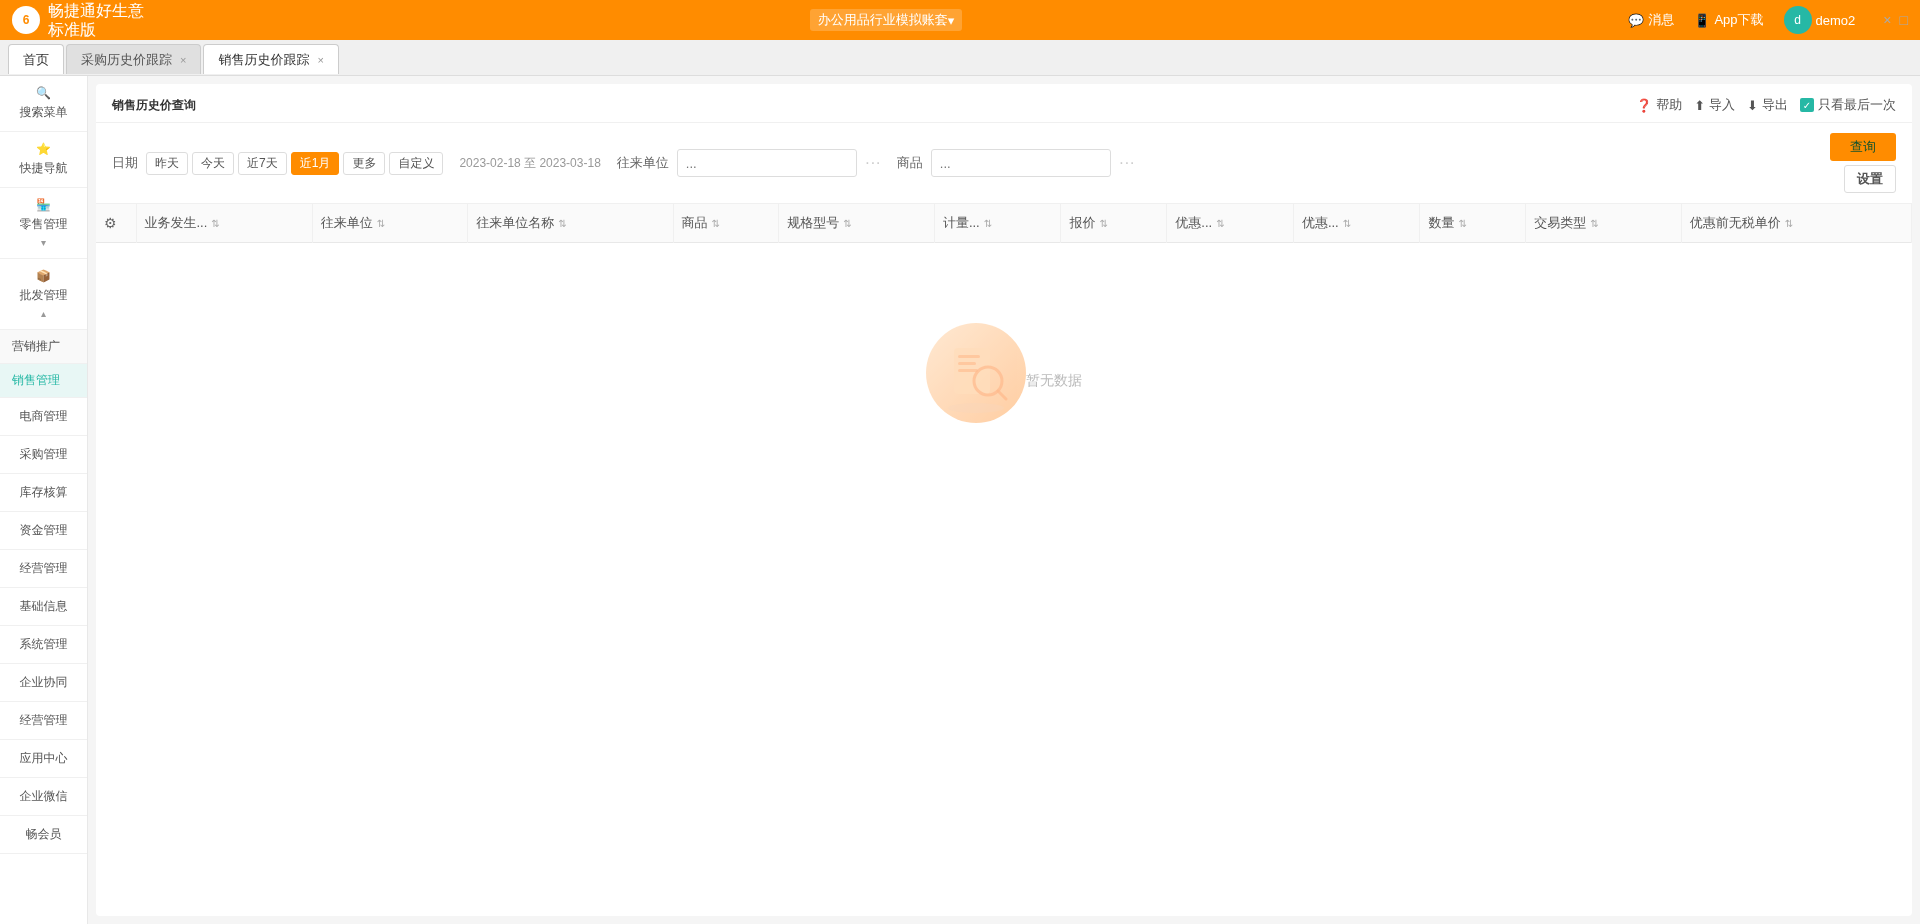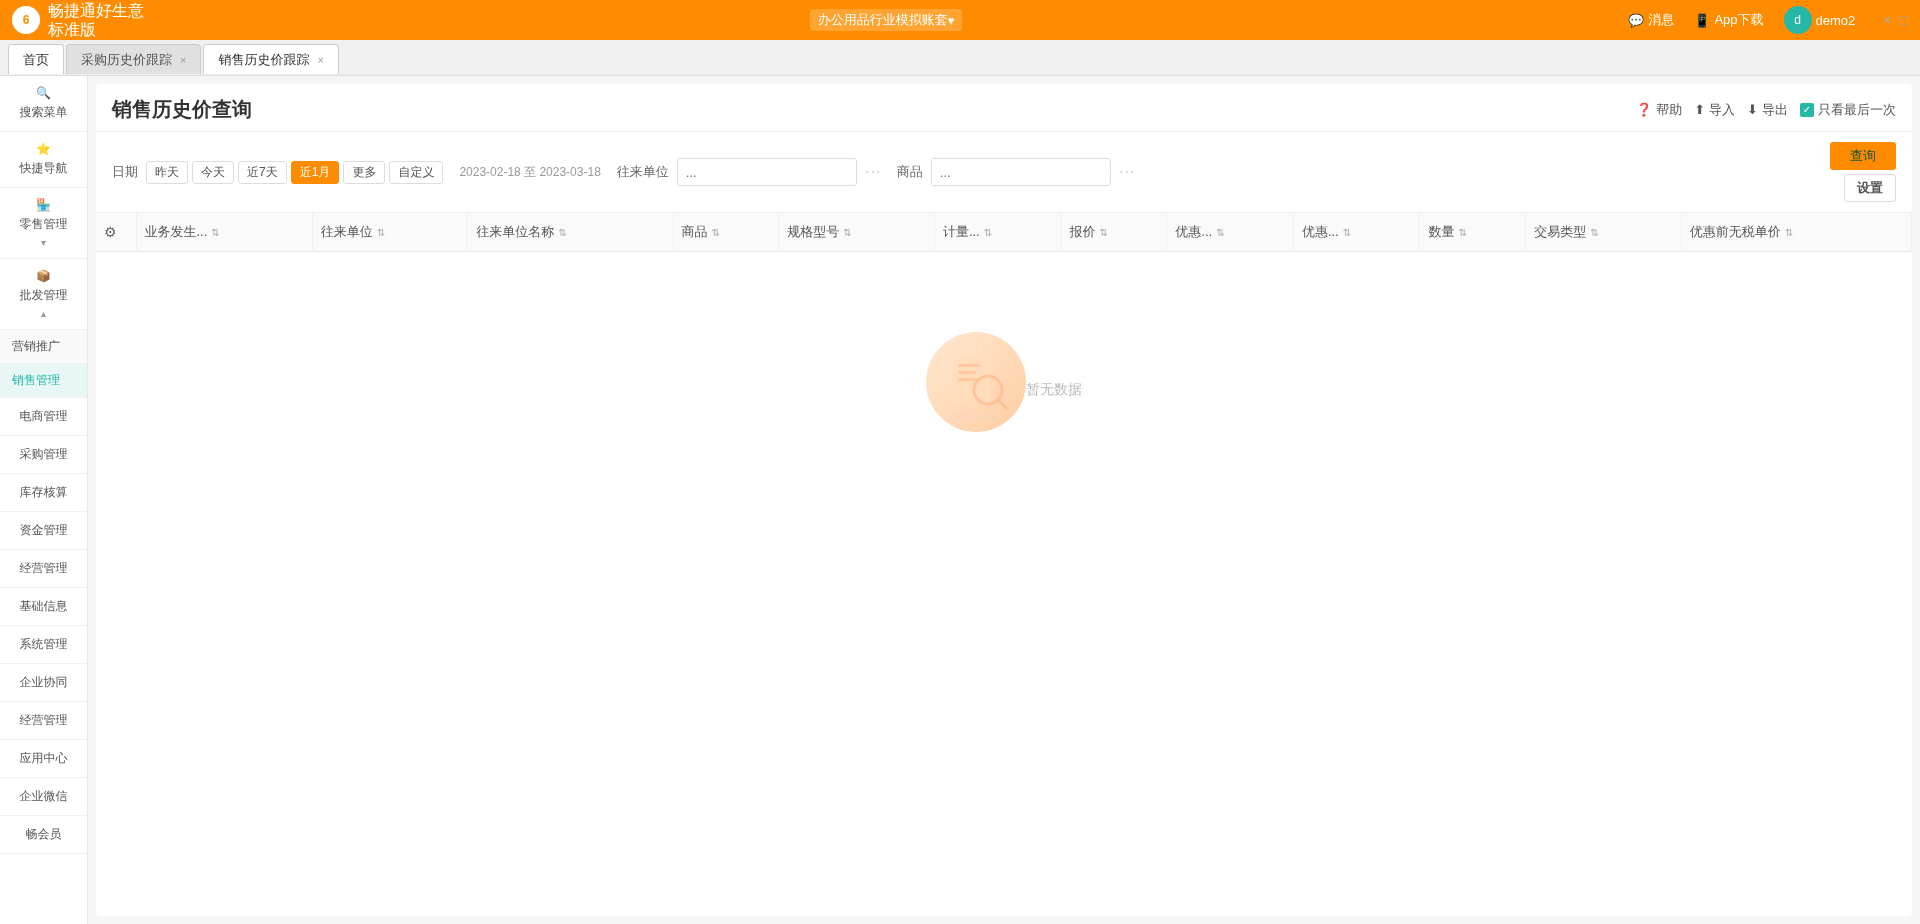--- a/index.html
+++ b/index.html
@@ -139,21 +139,21 @@
     }
 
     
     .page-header {
       padding: 12px 16px 8px;
       border-bottom: 1px solid #f0f0f0;
       display: flex;
       align-items: center;
       justify-content: space-between;
     }
-    .page-title { font-size: 20px; font-weight: bold; color: #333; }
+    .page-title { font-size: 12px; font-weight: bold; color: #333; }
     .page-actions {
       display: flex; align-items: center; gap: 12px; font-size: 13px; color: #555;
     }
     .page-action-item {
       display: flex; align-items: center; gap: 4px; cursor: pointer;
     }
     .checkbox-item {
       display: flex; align-items: center; gap: 4px;
     }
     .checkbox-teal {

